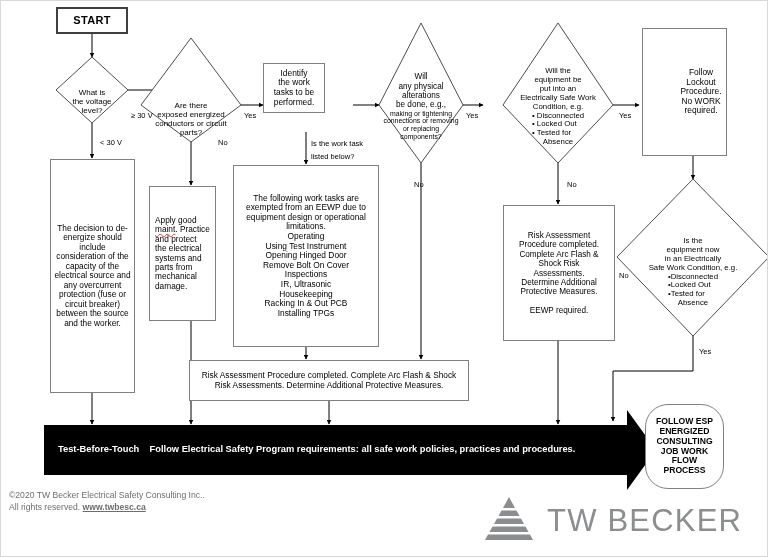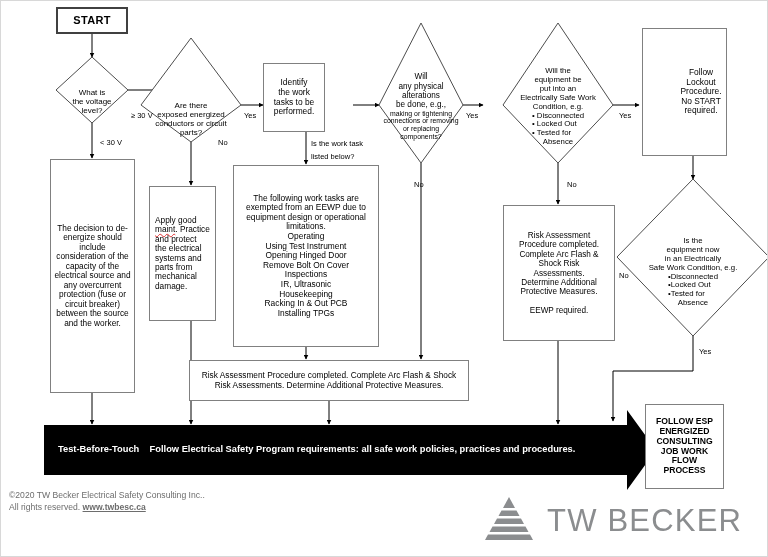--- a/index.html
+++ b/index.html
@@ -198,21 +198,21 @@
 
   <div class="diamond-text" style="left:130px; top:70px; width:120px; height:68px; font-size:8px;">
     <div class="txt">
       <div class="nowrap">Are there</div>
       <div class="nowrap">exposed energized</div>
       <div class="nowrap">conductors or circuit</div>
       <div class="nowrap">parts?</div>
     </div>
   </div>
 
-  <div class="node boxnode" style="left:262px; top:62px; width:62px; height:69px; font-size:8.4px;">
+  <div class="node boxnode" style="left:262px; top:62px; width:62px; height:50px; font-size:8.4px;">
     <div class="txt">
       <div>Identify</div>
       <div>the work</div>
       <div>tasks to be</div>
       <div>performed.</div>
     </div>
   </div>
 
   <div class="diamond-text" style="left:362px; top:32px; width:116px; height:110px;">
     <div class="txt">
@@ -240,21 +240,21 @@
         <div><span>•&nbsp;</span><span>Tested for</span></div>
       </div>
       <div>Absence</div>
     </div>
   </div>
 
   <div class="node boxnode" style="left:641px; top:27px; width:85px; height:128px; font-size:8.4px;padding-left:33px;">
     <div class="txt">
       <div>Follow Lockout</div>
       <div>Procedure.</div>
-      <div>No START</div>
+      <div>No WORK</div>
       <div>required.</div>
     </div>
   </div>
 
   <div class="diamond-text" style="left:622px; top:205px; width:140px; height:104px; font-size:7.8px;">
     <div class="txt">
       <div>Is the</div>
       <div>equipment now</div>
       <div>in an Electrically</div>
       <div class="nowrap">Safe Work Condition, e.g.</div>
@@ -303,21 +303,21 @@
       <div>Protective Measures.</div>
       <div style="height:9px"></div>
       <div>EEWP required.</div>
     </div>
   </div>
 
   <div class="node boxnode" style="left:188px; top:359px; width:280px; height:41px; font-size:8.3px;">
     <div class="txt">Risk Assessment Procedure completed.  Complete Arc Flash &amp; Shock Risk Assessments.  Determine Additional Protective Measures.</div>
   </div>
 
-  <div class="node boxnode" style="left:644px; top:403px; width:79px; height:85px; font-size:8.6px; font-weight:bold;">
+  <div class="node boxnode" style="left:644px; top:403px; width:79px; height:85px; font-size:8.6px; font-weight:bold;border-radius:23px;">
     <div class="txt">
       <div>FOLLOW ESP</div>
       <div>ENERGIZED</div>
       <div>CONSULTING</div>
       <div>JOB WORK</div>
       <div>FLOW</div>
       <div>PROCESS</div>
     </div>
   </div>
 

